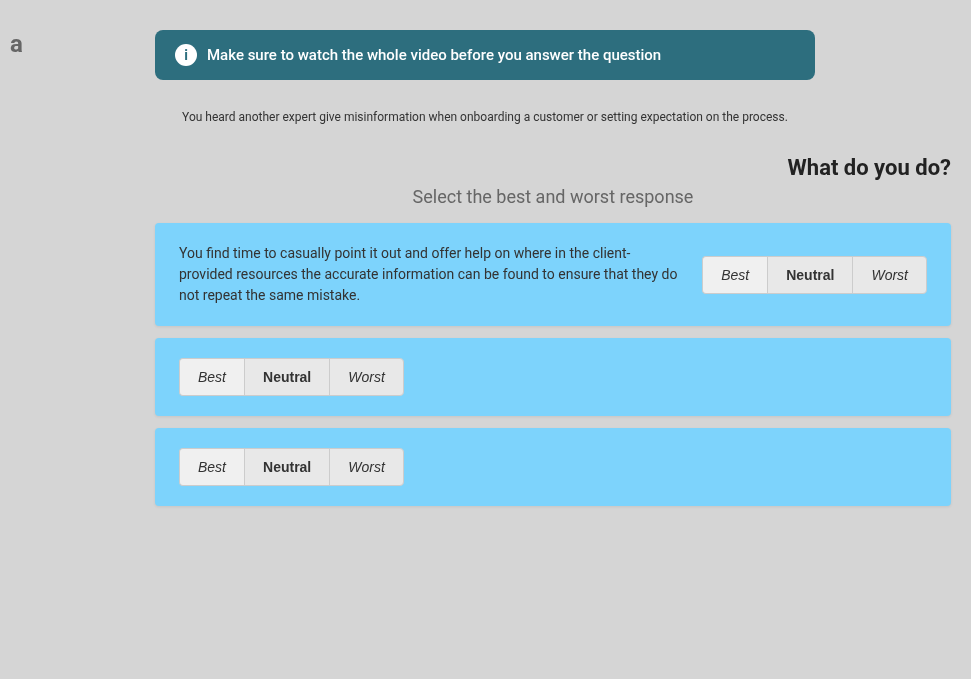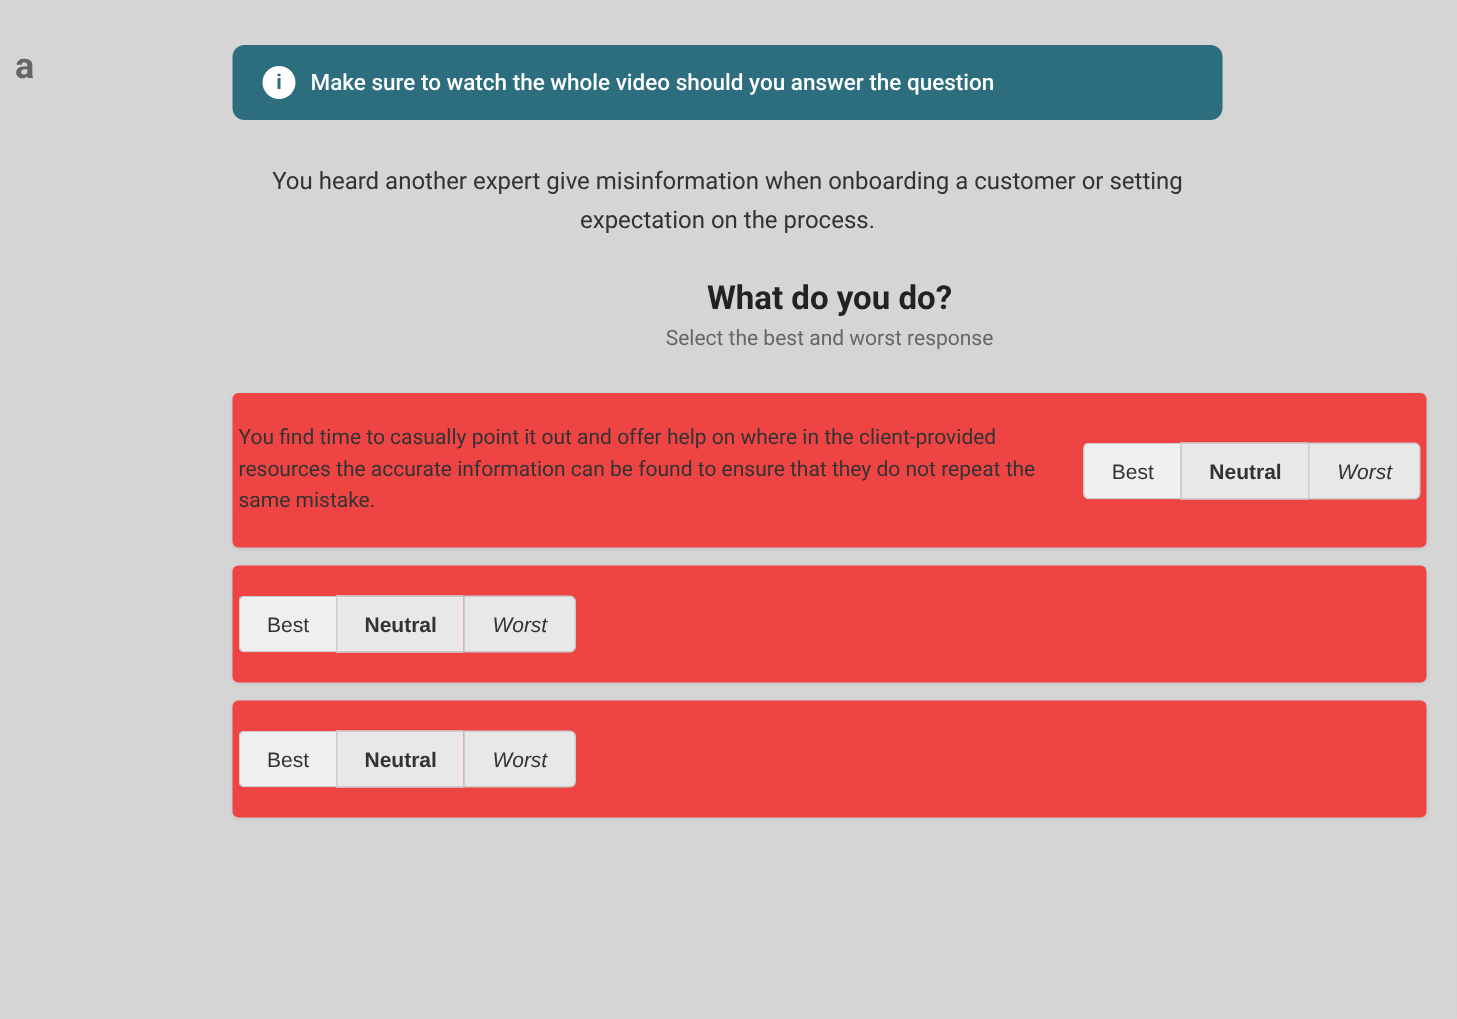--- a/index.html
+++ b/index.html
@@ -51,46 +51,46 @@
     }
 
     .info-text {
       font-size: 15px;
       font-weight: 500;
       color: white;
     }
 
     .scenario-text {
       text-align: center;
-      font-size: 16px;
+      font-size: 12px;
       color: #333;
       line-height: 1.6;
       margin-bottom: 28px;
       max-width: 660px;
     }
 
     .question-title {
-      text-align: center;
+      text-align: right;
       font-size: 22px;
       font-weight: 700;
       color: #222;
       margin-bottom: 6px;
     }
 
     .question-subtitle {
       text-align: center;
-      font-size: 14px;
+      font-size: 18px;
       color: #666;
-      margin-bottom: 28px;
+      margin-bottom: 16px;
     }
 
     .response-card {
-      background-color: #ef4444;
+      background-color: #7dd3fc;
       border-radius: 4px;
-      padding: 20px 4px;
+      padding: 20px 24px;
       margin-bottom: 12px;
       display: flex;
       align-items: center;
       justify-content: space-between;
       gap: 20px;
       max-width: 810px;
       box-shadow: 0 1px 3px rgba(0,0,0,0.08);
     }
 
     .response-text {
@@ -126,20 +126,21 @@
       font-style: italic;
     }
 
     .btn:not(:first-child):not(:last-child) {
       border-right: none;
       font-weight: bold;
     }
 
     .btn.best {
       background-color: #f0f0f0;
+      font-style: italic;
     }
 
     .btn.neutral {
       background-color: #e8e8e8;
     }
 
     .btn.worst {
       background-color: #e8e8e8;
     }
 
@@ -155,21 +156,21 @@
 </head>
 <body>
 
 <div class="page-wrapper">
   <span class="left-letter">a</span>
 
   <div class="info-banner">
     <div class="info-icon">
       <span>i</span>
     </div>
-    <span class="info-text">Make sure to watch the whole video should you answer the question</span>
+    <span class="info-text">Make sure to watch the whole video before you answer the question</span>
   </div>
 
   <div class="scenario-text">
     <span>You heard another expert give misinformation when onboarding a customer
 or setting expectation on the process.</span>
   </div>
 
   <div class="question-title">What do you do?</div>
   <div class="question-subtitle">Select the best and worst response</div>
 

